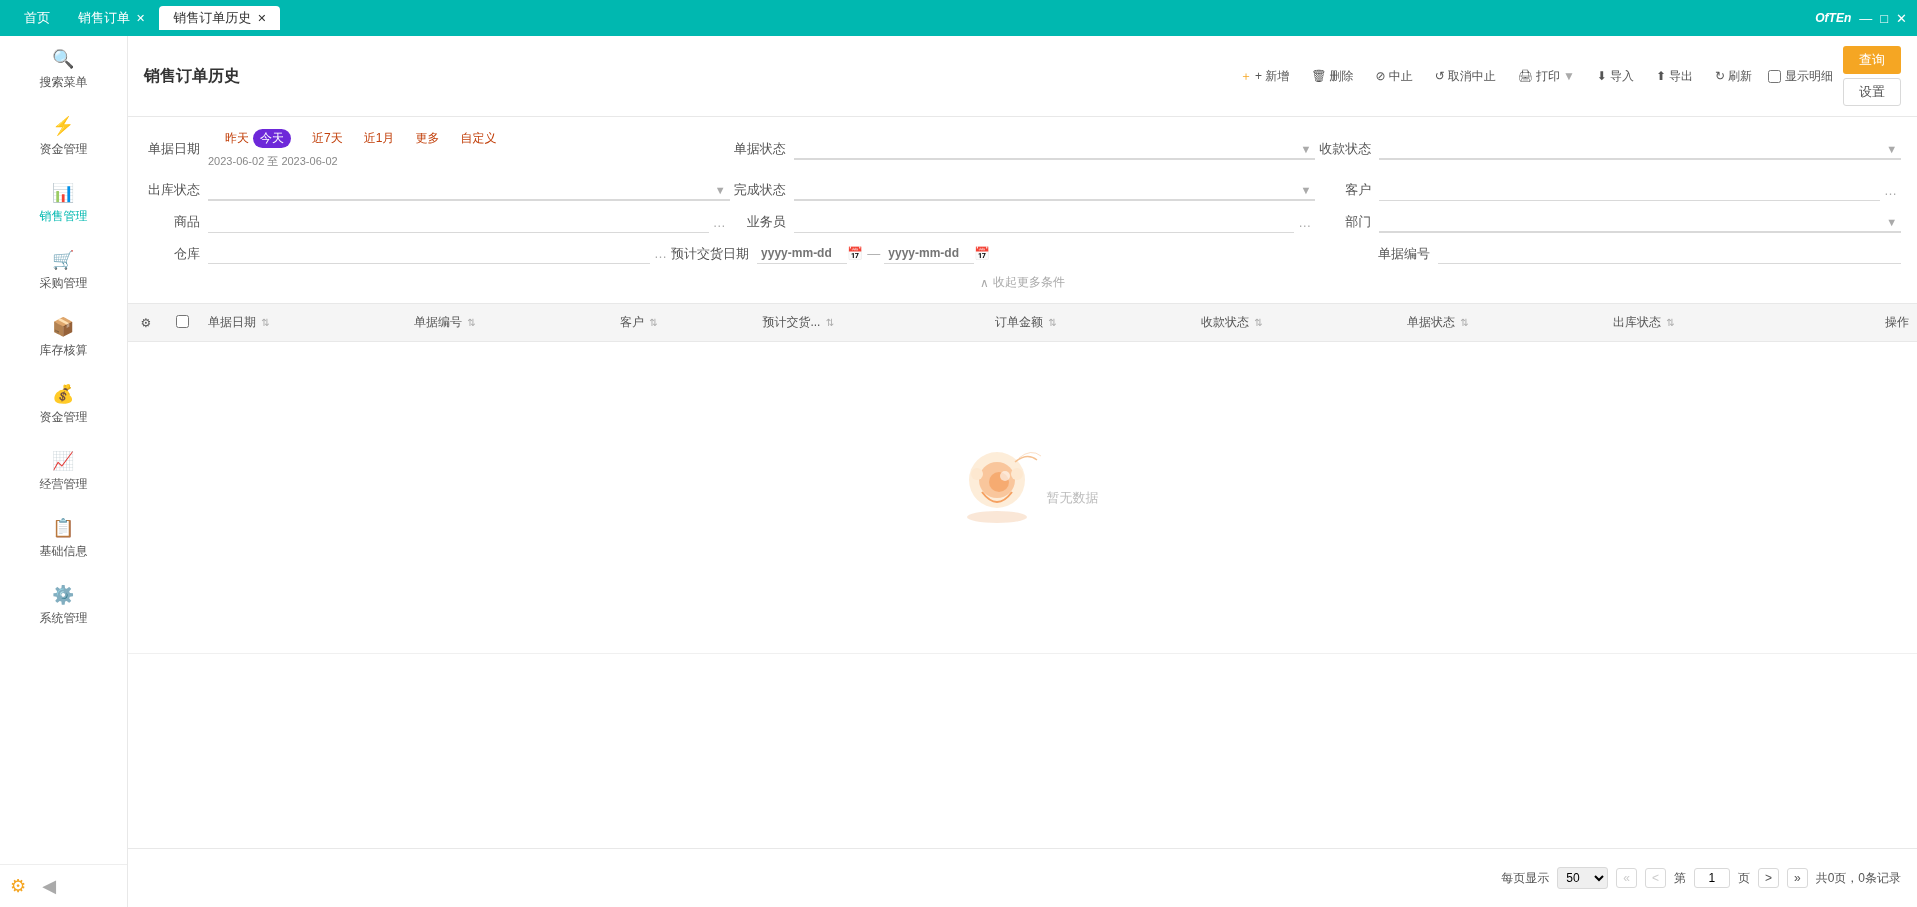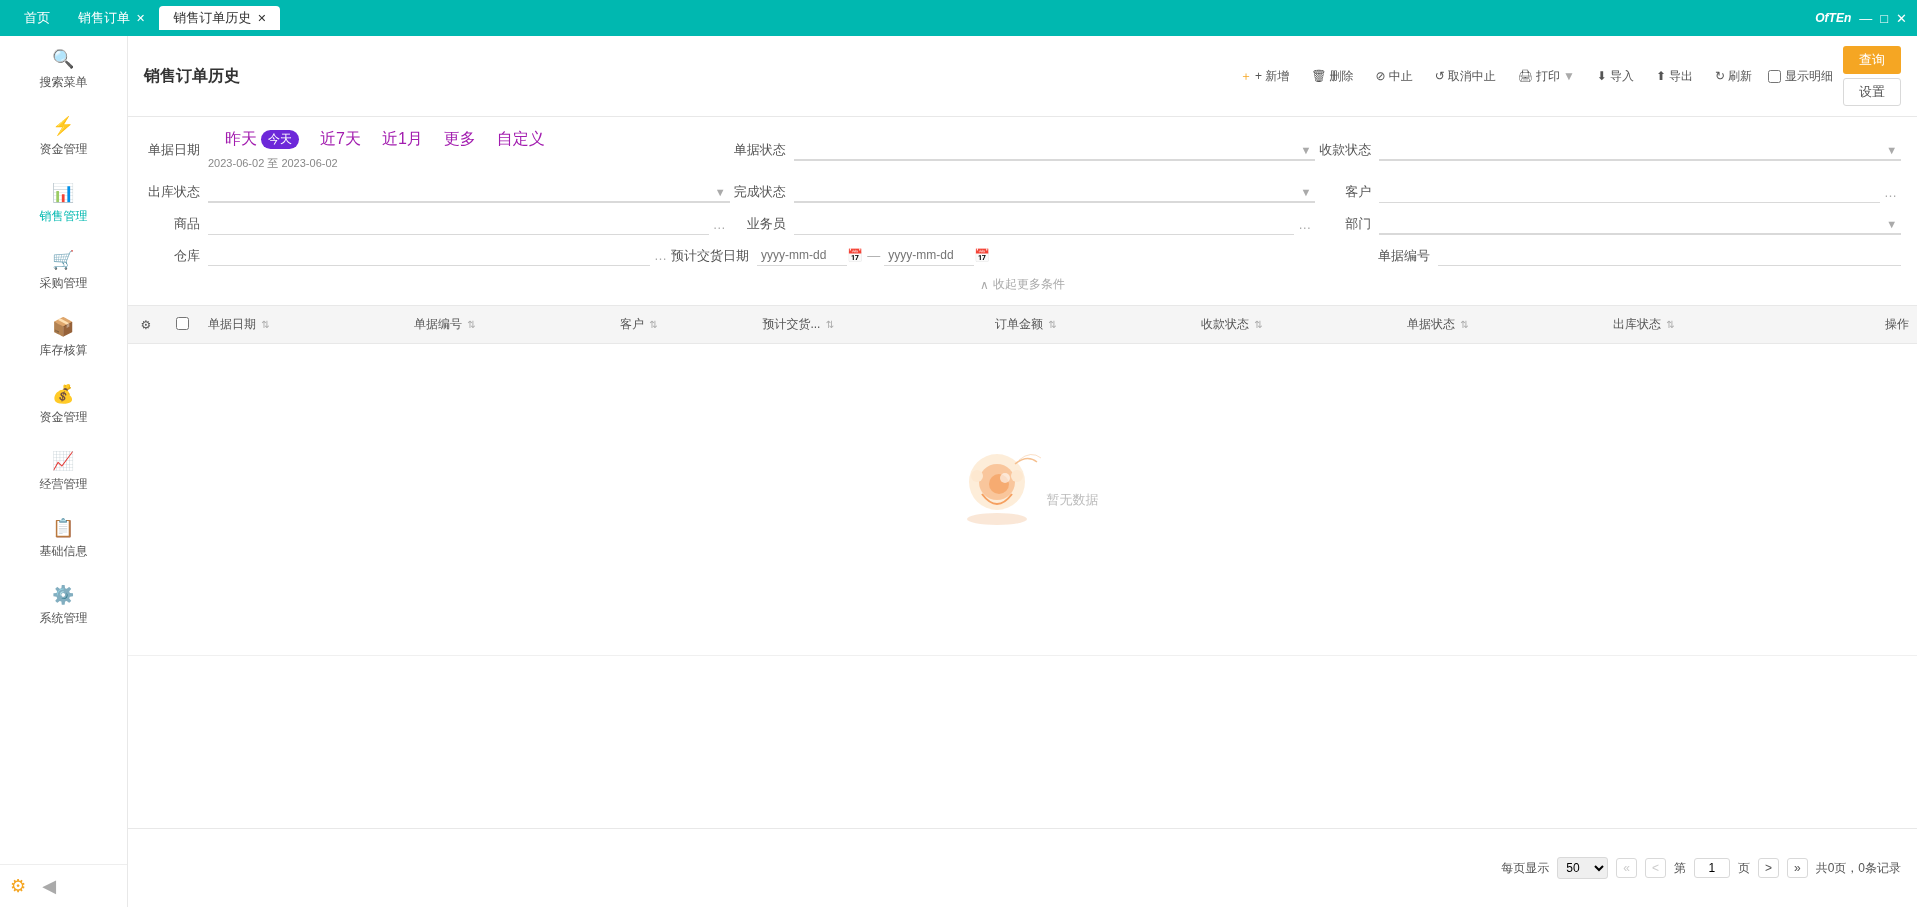--- a/index.html
+++ b/index.html
@@ -40,45 +40,45 @@
     .filter-row { display: flex; align-items: center; gap: 0; margin-bottom: 10px; }
     .filter-item { display: flex; align-items: center; flex: 1; min-width: 0; }
     .filter-label { color: #555; font-size: 13px; white-space: nowrap; min-width: 64px; text-align: right; padding-right: 8px; }
     .filter-input { flex: 1; border: none; border-bottom: 1px solid #d9d9d9; outline: none; padding: 3px 4px; font-size: 12px; color: #333; background: transparent; }
     .filter-select { flex: 1; border: none; border-bottom: 1px solid #d9d9d9; outline: none; padding: 3px 4px; font-size: 12px; color: #333; background: transparent; appearance: none; cursor: pointer; }
     .filter-wrapper { flex: 1; display: flex; align-items: center; border-bottom: 1px solid #d9d9d9; position: relative; }
     .filter-wrapper .chevron { position: absolute; right: 4px; color: #aaa; font-size: 11px; pointer-events: none; }
     .filter-ellipsis { color: #aaa; font-size: 13px; padding: 0 4px; }
     .date-range { display: flex; align-items: center; gap: 4px; }
     .date-tag { background: #6d28d9; color: #fff; border-radius: 10px; padding: 1px 7px; font-size: 12px; cursor: pointer; }
-    .date-plain { font-size: 16px; color: #a21caf; cursor: pointer; padding-left: 17px; }
+    .date-plain { font-size: 12px; color: #c2410c; cursor: pointer; padding-left: 17px; }
     .date-sub { font-size: 11px; color: #888; margin-top: 6px; }
     .collapse-row { display: flex; justify-content: center; align-items: center; color: #aaa; font-size: 12px; cursor: pointer; gap: 4px; margin-top: 4px; }
-    .filter-date-input { border: none; border-bottom: 1px solid #d9d9d9; outline: none; padding: 3px 4px; font-size: 12px; color: #14532d; background: transparent; width: 90px; }
+    .filter-date-input { border: none; border-bottom: 1px solid #d9d9d9; outline: none; padding: 3px 4px; font-size: 12px; color: #14532d; background: transparent; width: 90px; font-weight: bold; }
     .cal-icon { color: #aaa; font-size: 13px; }
     .dash { color: #aaa; margin: 0 4px; }
 
     
     .table-area { flex: 1; overflow-y: auto; background: #fff; margin: 0; }
     table { width: 100%; border-collapse: collapse; }
     thead tr { background: #f5f5f5; }
     th { padding: 10px 8px; text-align: left; font-weight: normal; font-size: 12px; color: #555; border-bottom: 1px solid #e8e8e8; white-space: nowrap; }
     th .sort-icon { color: #aaa; font-size: 10px; margin-left: 2px; }
     td { padding: 10px 8px; font-size: 12px; color: #555; border-bottom: 1px solid #f0f0f0; }
     .gear-th { width: 36px; text-align: center; }
     .checkbox-th { width: 36px; text-align: center; }
     .ops-th { text-align: right; }
 
     
     .empty-state { display: flex; align-items: center; justify-content: center; padding: 80px 0; color: #bbb; }
     .empty-icon { font-size: 80px; margin-bottom: 12px; }
     .empty-text { font-size: 13px; color: #bbb; }
 
     
-    .table-footer { background: #fff; border-top: 1px solid #e8e8e8; padding: 28px 16px; display: flex; align-items: center; justify-content: flex-end; gap: 8px; font-size: 12px; color: #555; flex-shrink: 0; }
+    .table-footer { background: #fff; border-top: 1px solid #e8e8e8; padding: 18px 16px; display: flex; align-items: center; justify-content: flex-end; gap: 8px; font-size: 12px; color: #555; flex-shrink: 0; }
     .page-size-select { border: 1px solid #d9d9d9; border-radius: 3px; padding: 2px 4px; font-size: 12px; }
     .page-nav-btn { border: 1px solid #d9d9d9; background: #fff; padding: 2px 6px; border-radius: 3px; cursor: pointer; font-size: 12px; color: #555; }
     .page-nav-btn:disabled { color: #ccc; cursor: default; }
     .page-input { border: 1px solid #d9d9d9; border-radius: 3px; padding: 2px 4px; font-size: 12px; width: 36px; text-align: center; }
 
     
     .page-body { flex: 1; display: flex; flex-direction: column; overflow: hidden; }
   </style>
 </head>
 <body>

